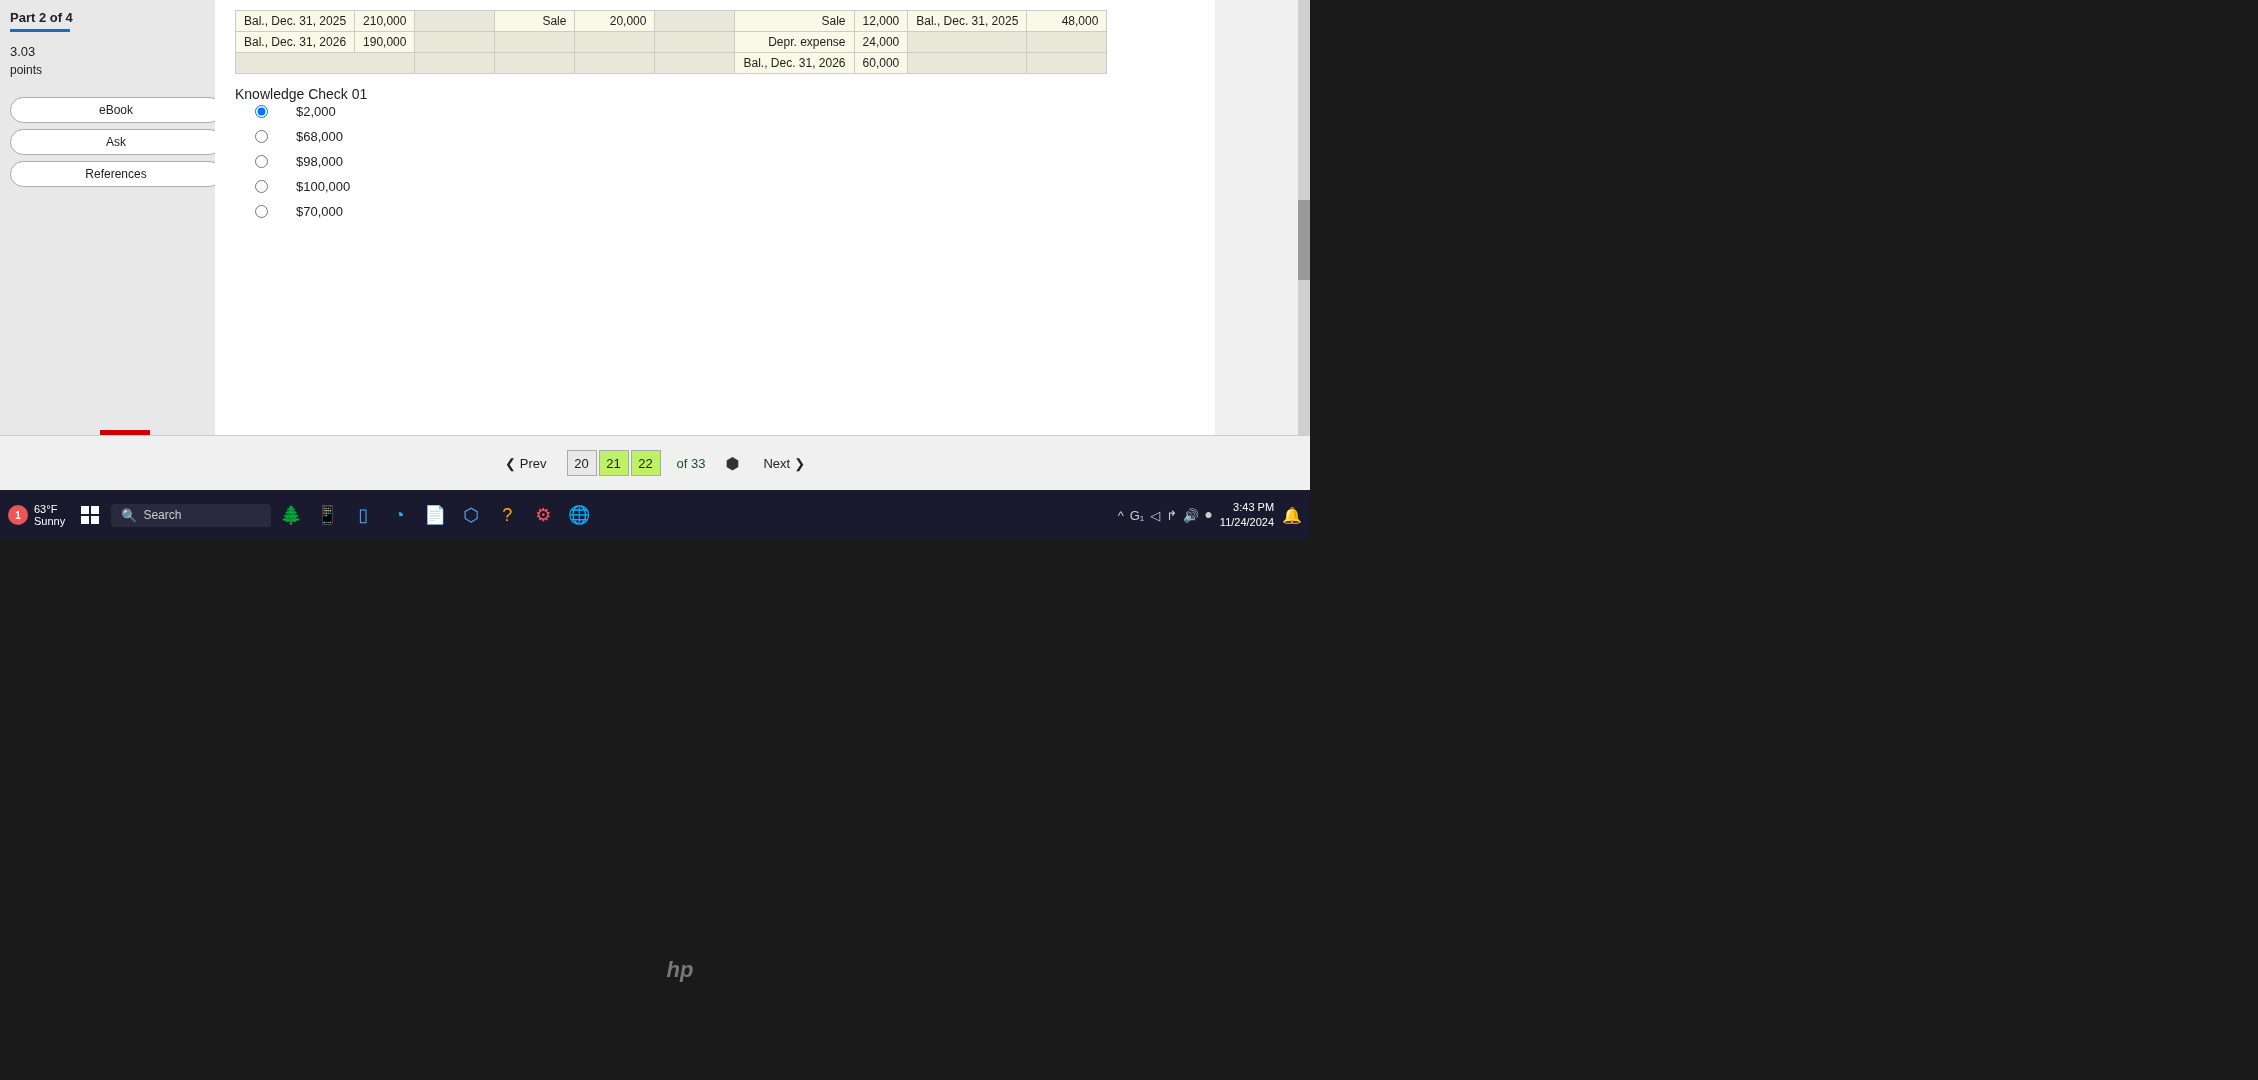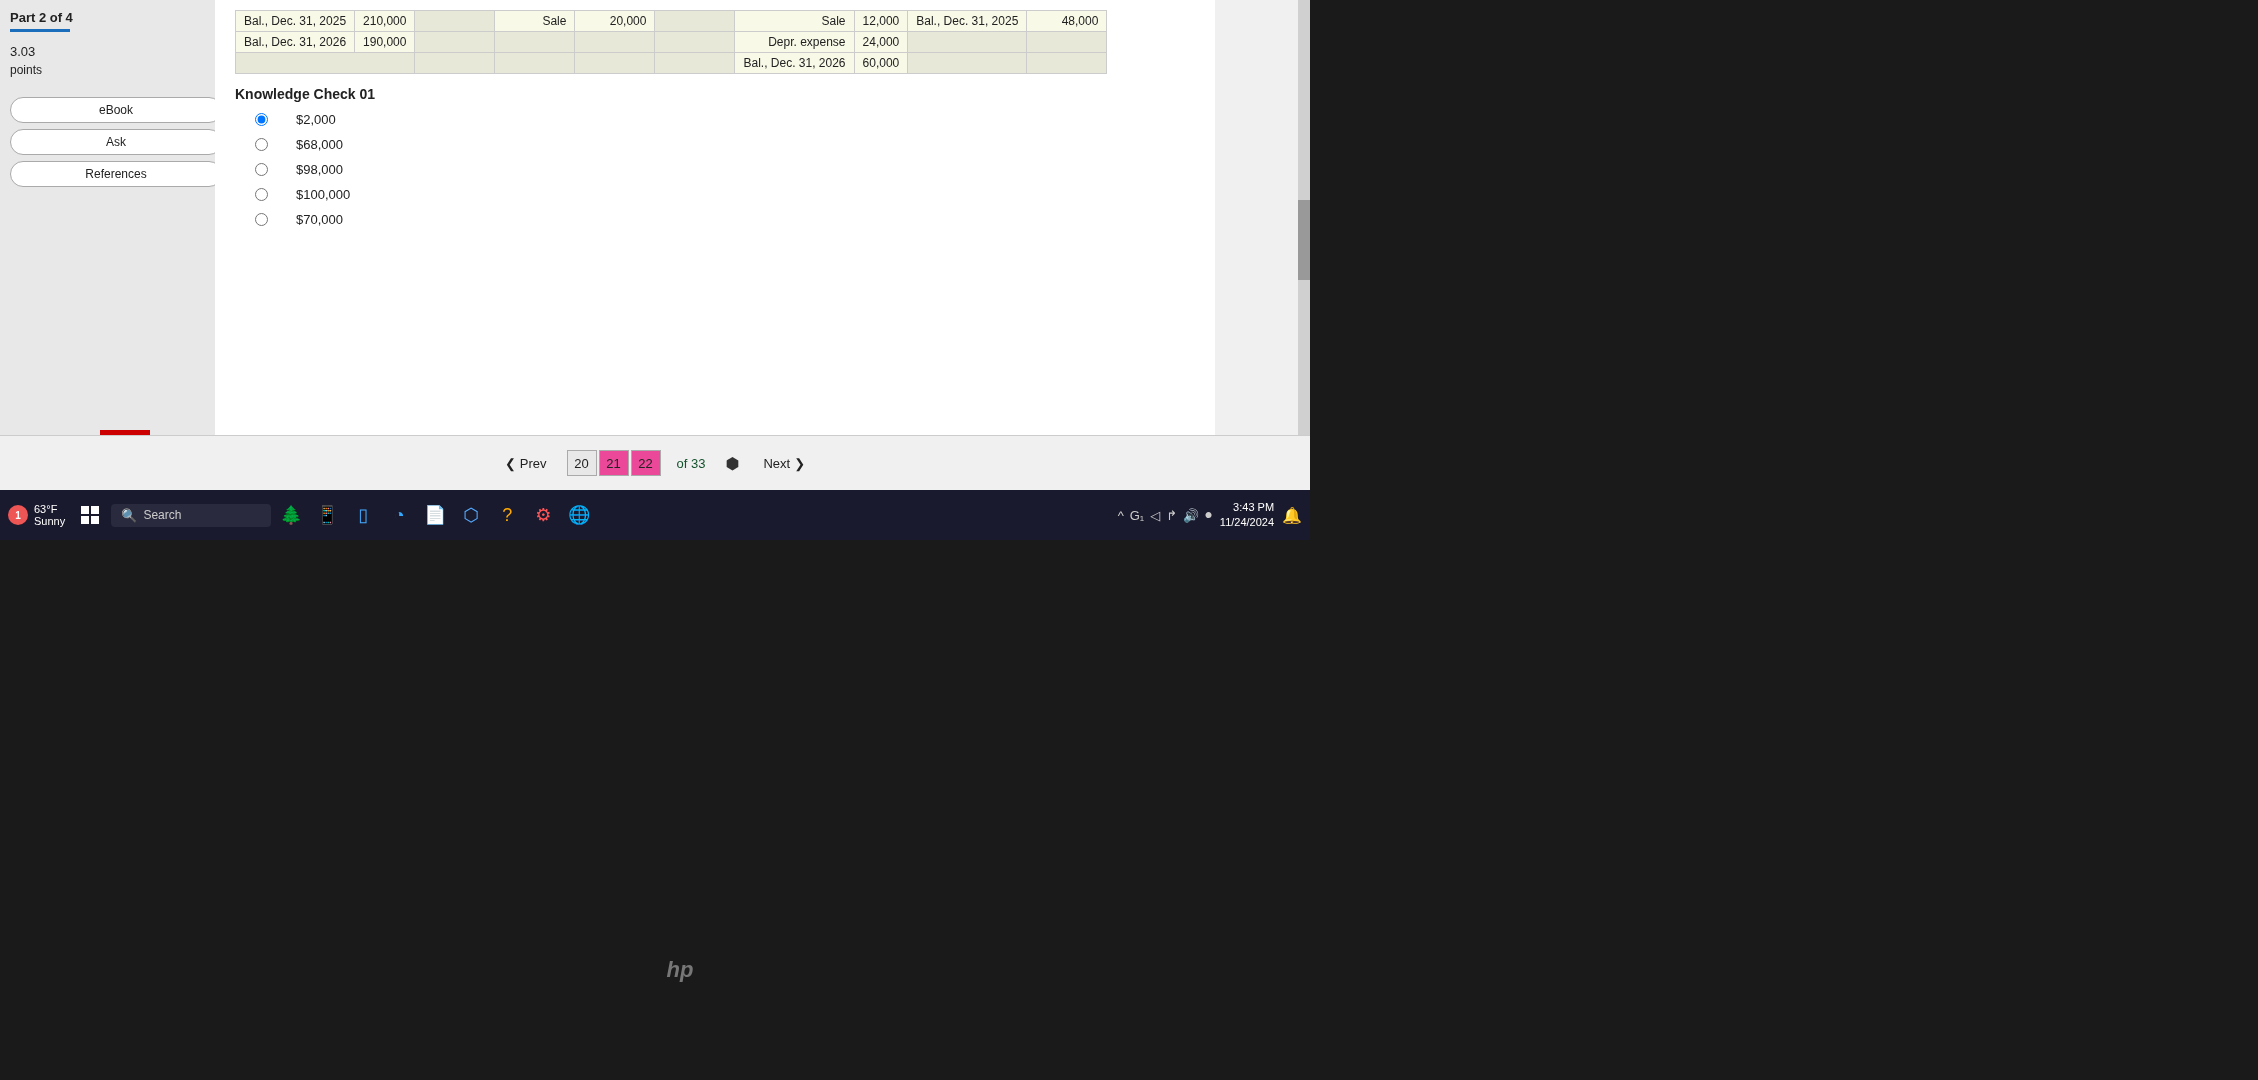--- a/index.html
+++ b/index.html
@@ -119,23 +119,23 @@
       width: 80px;
     }
 
     
     .knowledge-check {
       margin-top: 10px;
     }
 
     .knowledge-check h3 {
       font-size: 14px;
-      font-weight: bold;
-      color: #222;
-      margin-bottom: 10px;
+      font-weight: normal;
+      color: #222;
+      margin-bottom: 2px;
     }
 
     .question-text {
       font-size: 13px;
       color: #222;
       line-height: 1.5;
       margin-bottom: 16px;
     }
 
     .options {
@@ -219,21 +219,21 @@
     .page-boxes {
       display: flex;
       gap: 2px;
       align-items: center;
     }
 
     .page-box {
       width: 30px;
       height: 26px;
       border: 1px solid #aaa;
-      background: #ec4899;
+      background: #bef264;
       display: flex;
       align-items: center;
       justify-content: center;
       font-size: 13px;
       color: #222;
     }
 
     .page-box.active {
       background: #e8e8e8;
     }

